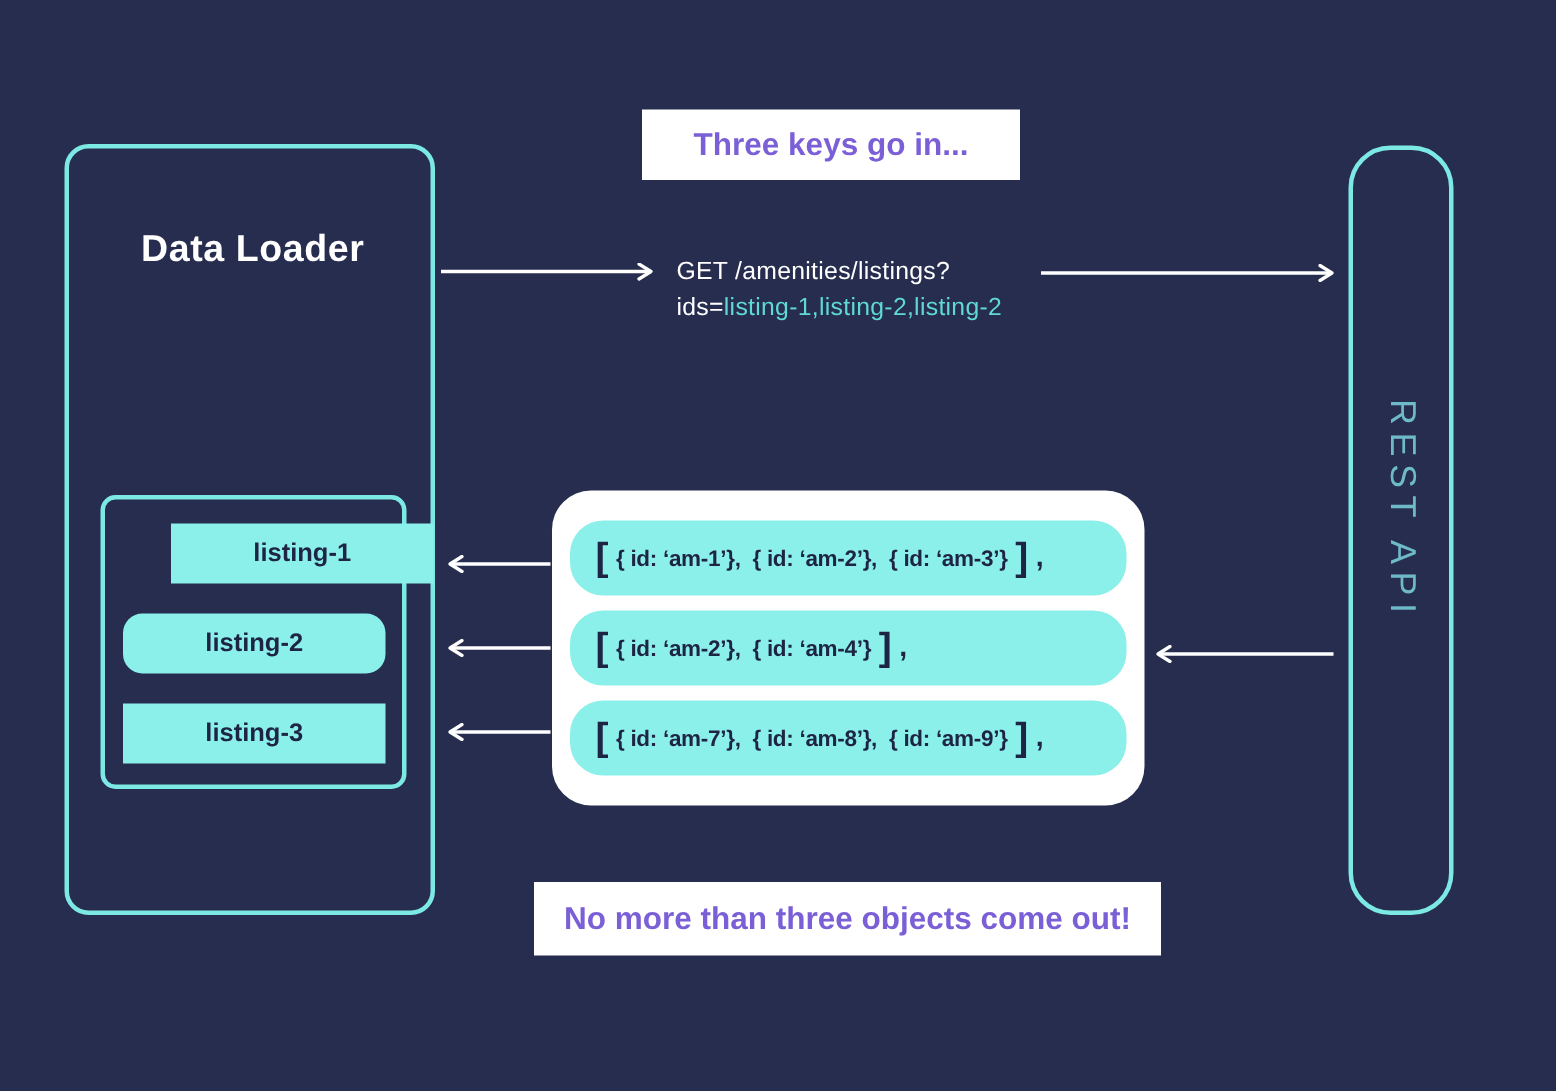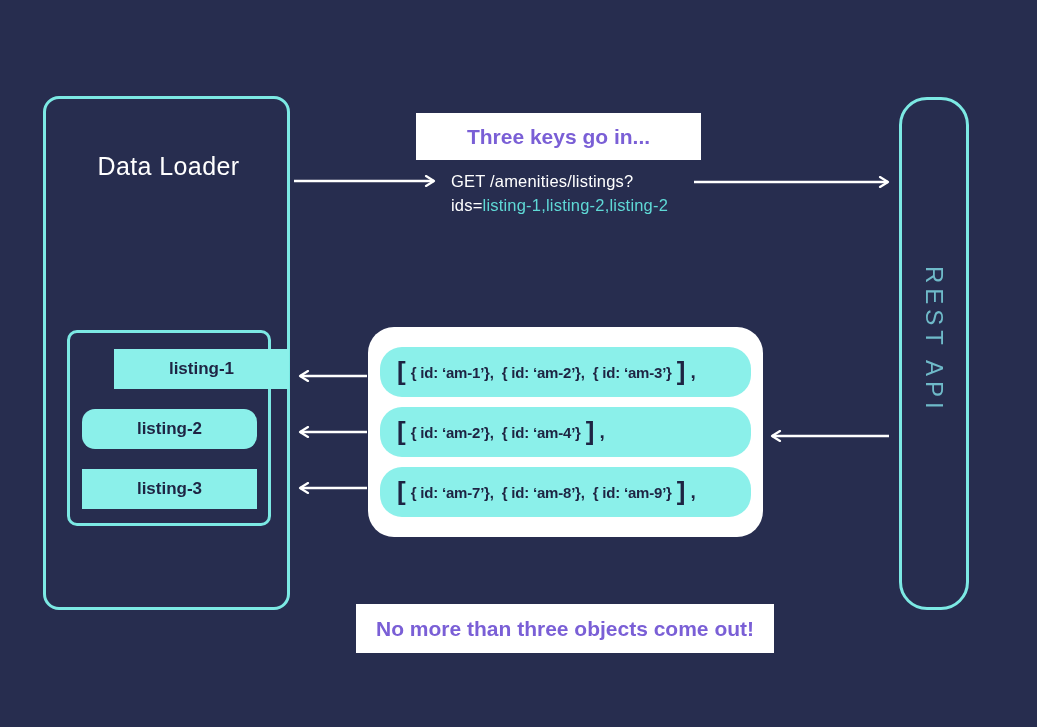--- a/index.html
+++ b/index.html
@@ -24,21 +24,21 @@
     box-sizing: border-box;
   }
   .data-loader-title {
     position: absolute;
     left: 43px; top: 152px;
     width: 251px;
     text-align: center;
     color: #ffffff;
     font-size: 25px;
     letter-spacing: 0.4px;
-    font-weight: 400;
+    font-weight: 700;
   }
   .keys-container {
     position: absolute;
     left: 67px; top: 330px;
     width: 204px; height: 196px;
     border: 3px solid #7ce9e4;
     border-radius: 10px;
     box-sizing: border-box;
   }
   .key-item {
@@ -78,32 +78,30 @@
 
   
   .banner {
     position: absolute;
     background: #ffffff;
     color: #7a5fd6;
     font-weight: 700;
     text-align: center;
   }
   .banner-top {
-    left: 416px; top: 73px;
-    width: 285px; height: 47px;
+    left: 428px; top: 73px;
+    width: 252px; height: 47px;
     font-size: 21px;
     line-height: 47px;
-    margin-top: 40px;
   }
   .banner-bottom {
     left: 356px; top: 588px;
     width: 418px; height: 49px;
     font-size: 21px;
     line-height: 49px;
-    margin-top: 16px;
   }
 
   
   .request-text {
     position: absolute;
     left: 451px; top: 169px;
     color: #ffffff;
     font-size: 16.5px;
     line-height: 24px;
     font-weight: 400;

